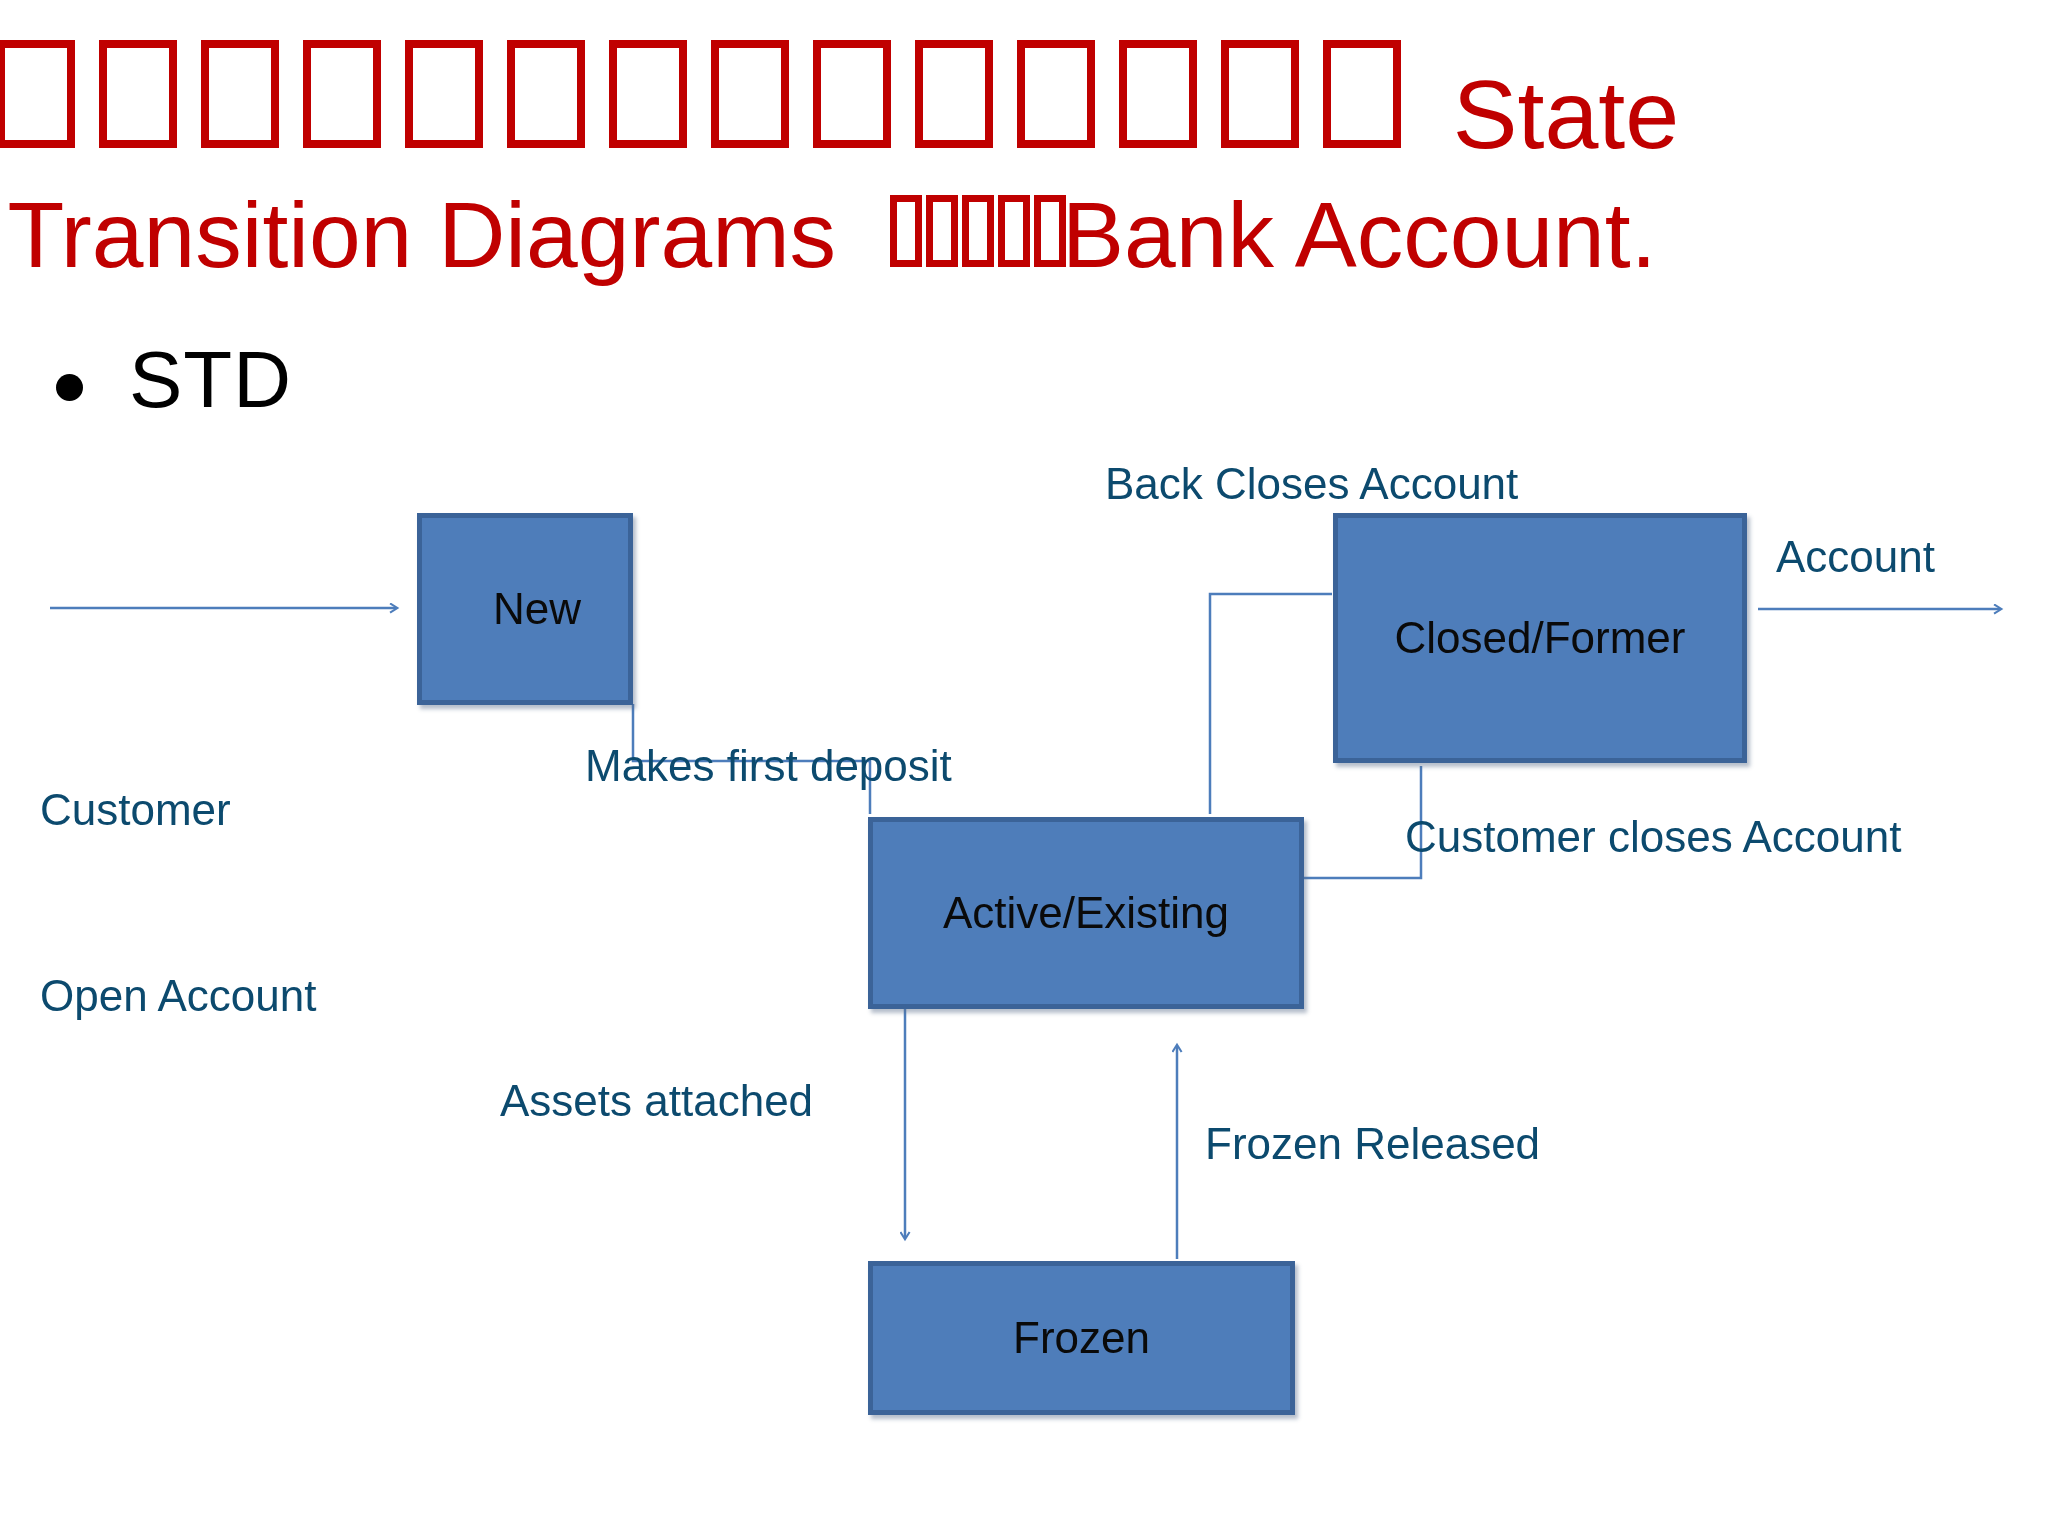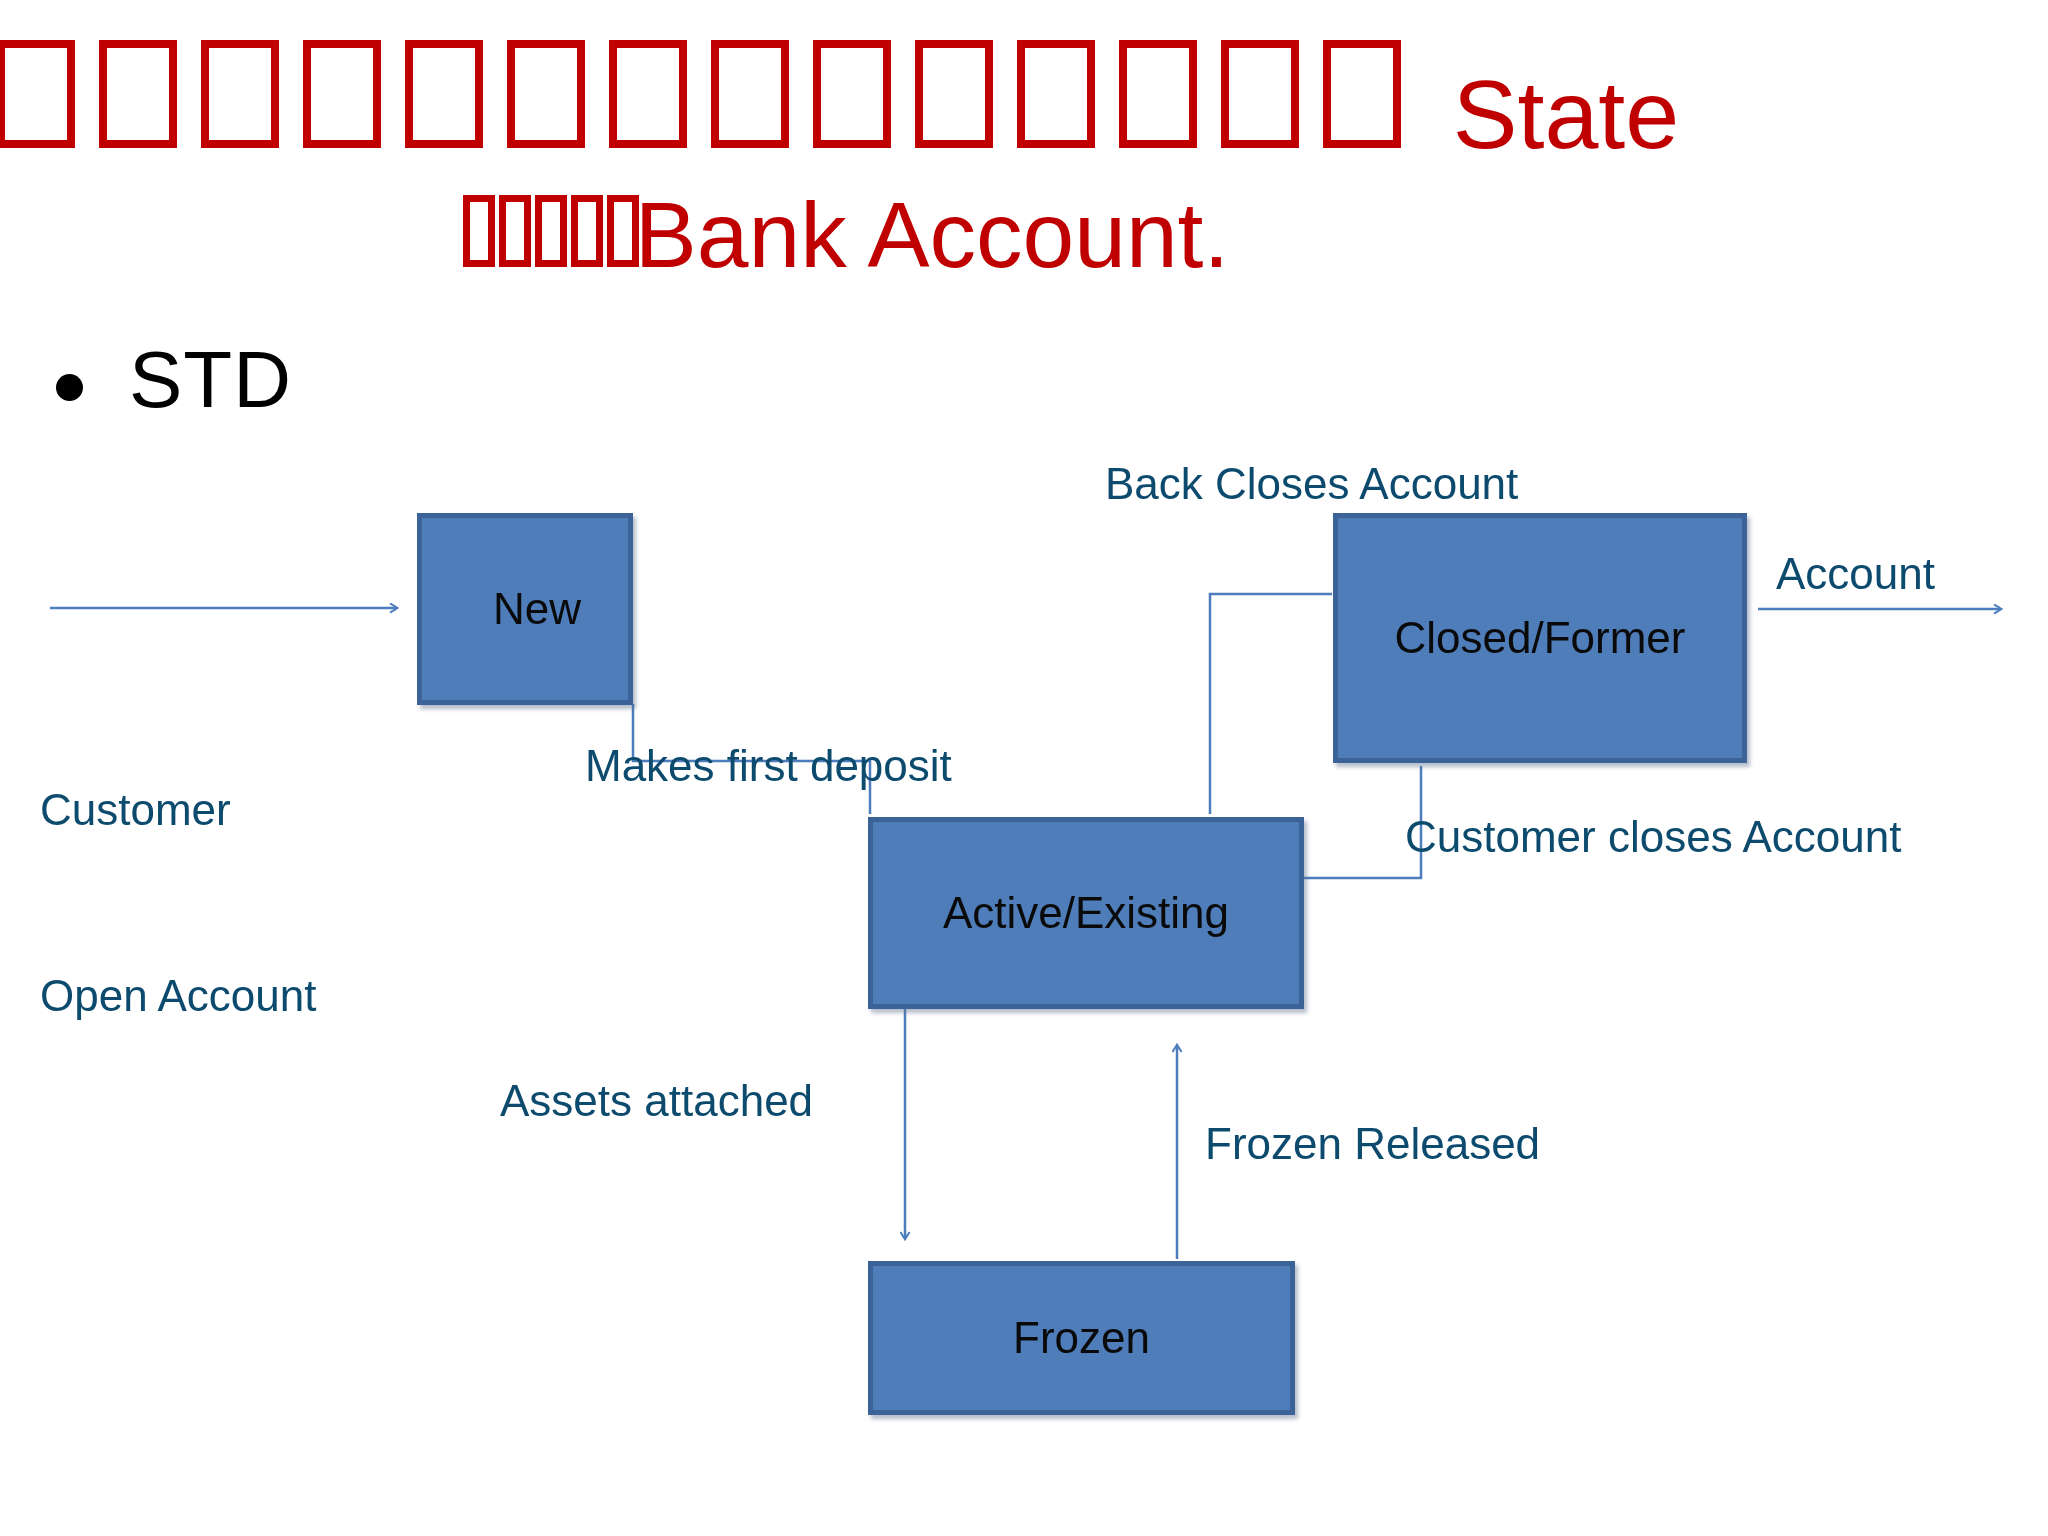--- a/index.html
+++ b/index.html
@@ -57,36 +57,37 @@
   #state-frozen{left:868px;top:1261px;width:427px;height:154px;}
 
   .edge-label{
     position:absolute;
     font-size:44px;color:#0c4a6e;line-height:62px;
     white-space:pre;
   }
   #lbl-customer-open{left:40px;top:655px;}
   #lbl-makes-deposit{left:585px;top:735px;}
   #lbl-back-closes{left:1105px;top:453px;}
-  #lbl-account-exit{left:1776px;top:526px;margin-top:17px;}
+  #lbl-account-exit{left:1776px;top:526px;}
   #lbl-customer-closes{left:1405px;top:806px;}
   #lbl-assets-attached{left:500px;top:1070px;}
   #lbl-assets-released{left:1205px;top:1113px;}
 </style>
 </head>
 <body>
 
 <div class="slide">
 
   <div class="title">
     <div class="title-line title-line1">
       <span class="tofu-group"><span class="tofu"></span><span class="tofu"></span><span class="tofu"></span><span class="tofu"></span><span class="tofu"></span><span class="tofu"></span><span class="tofu"></span><span class="tofu"></span><span class="tofu"></span><span class="tofu"></span><span class="tofu"></span><span class="tofu"></span><span class="tofu"></span><span class="tofu"></span></span>
       <span class="t-text">State</span>
     </div>
     <div class="title-line title-line2">
+      <span>Transition Diagrams </span>
       <span class="tofu-group"><span class="tofu"></span><span class="tofu"></span><span class="tofu"></span><span class="tofu"></span><span class="tofu"></span></span>
       <span>Bank Account.</span>
     </div>
   </div>
 
   <div class="bullet-row">
     <span class="bullet-dot"></span>
     <span class="bullet-text">STD</span>
   </div>
 

